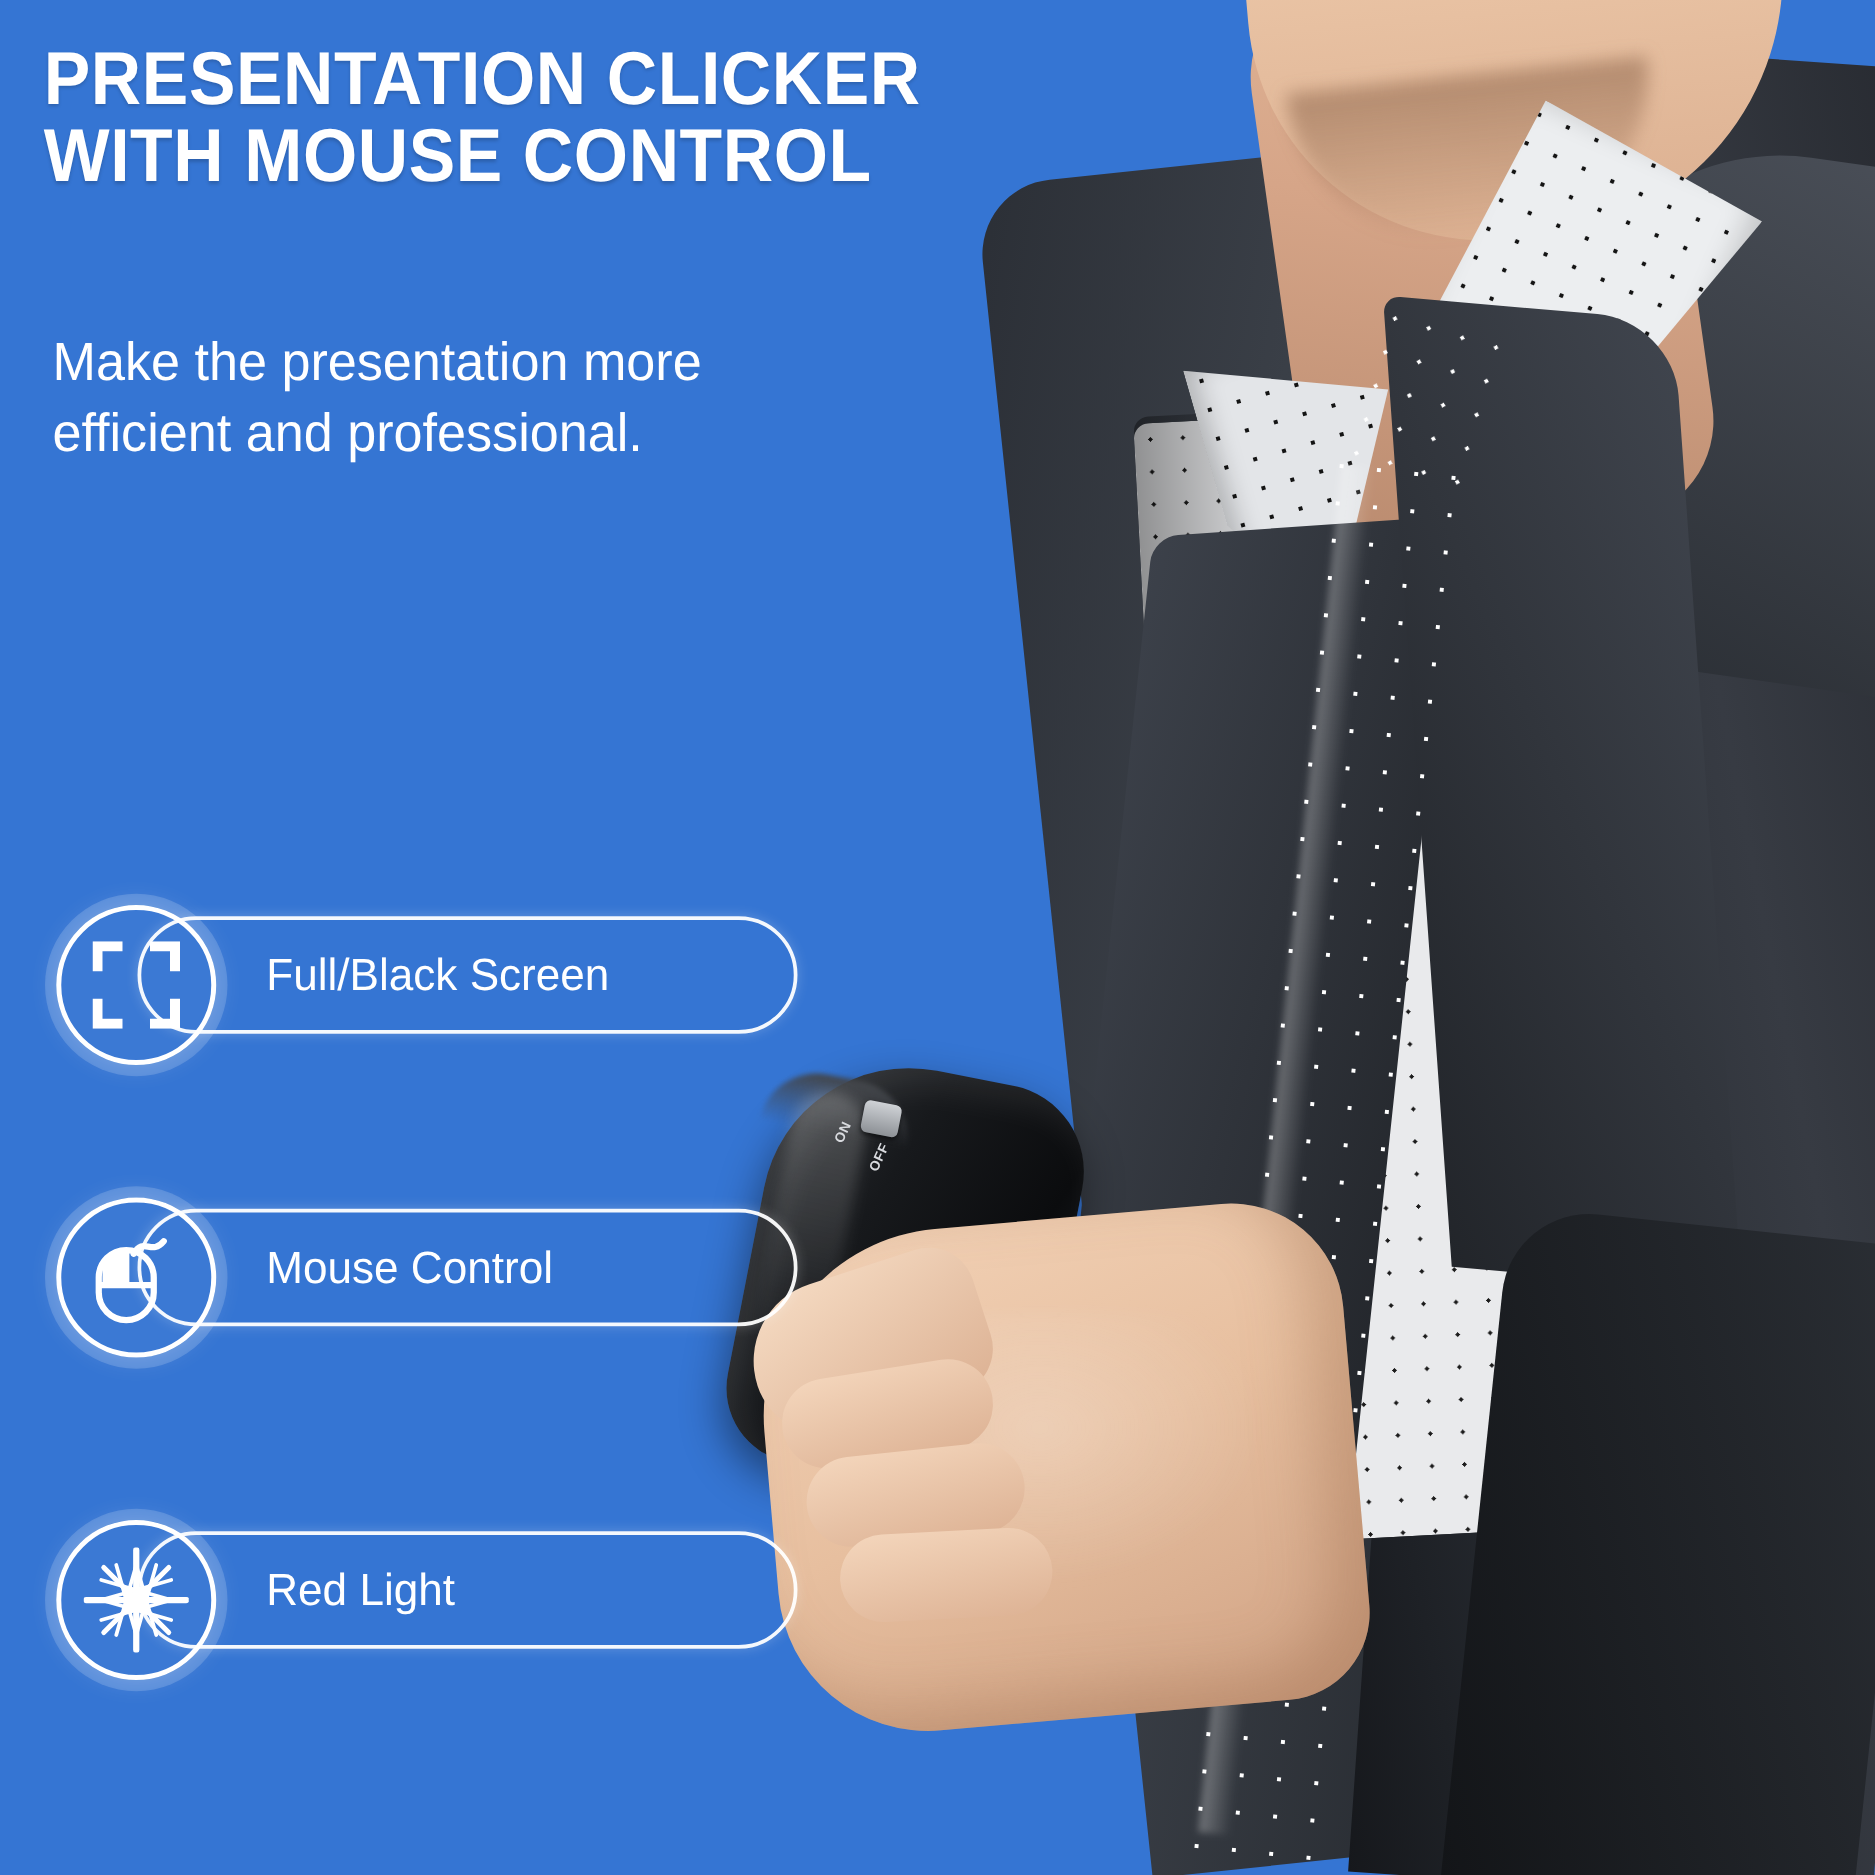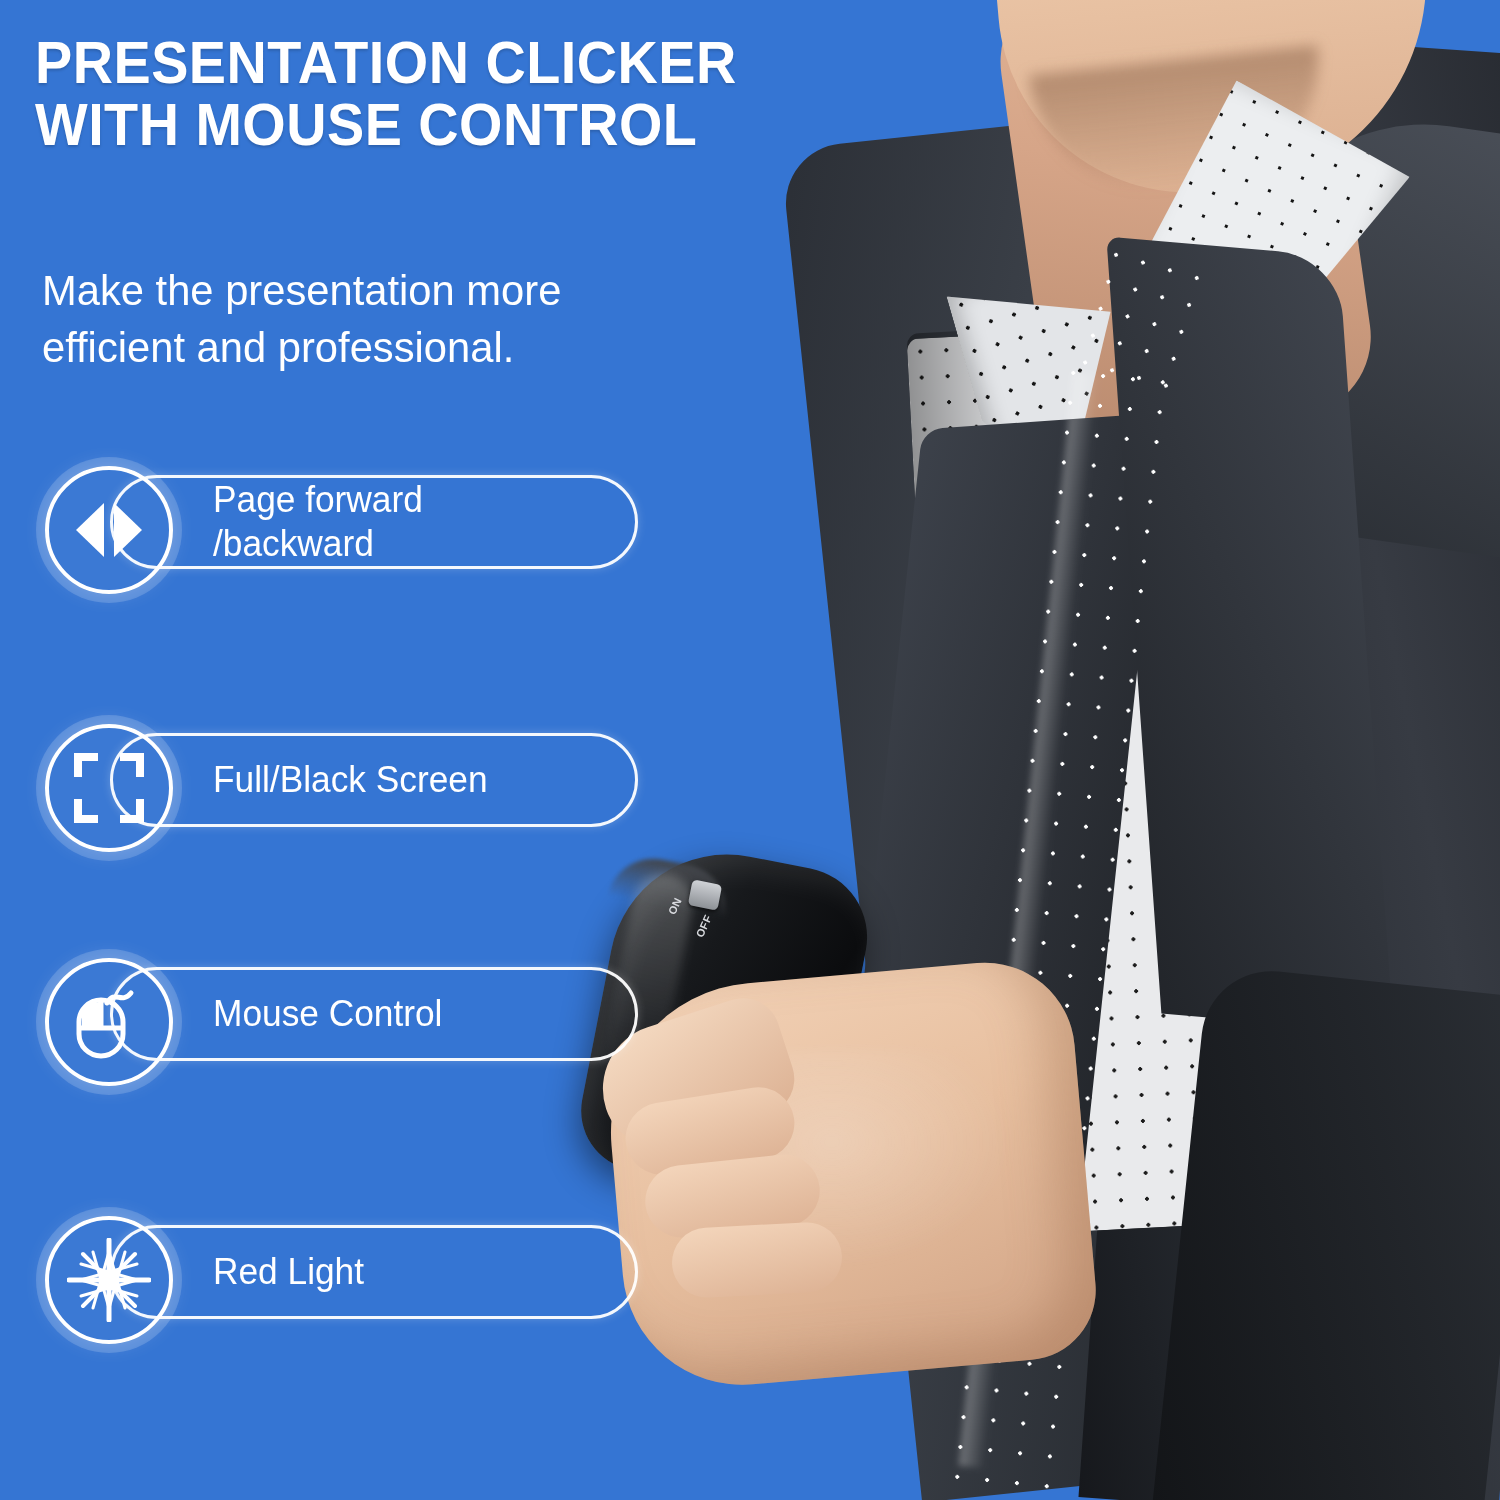--- a/index.html
+++ b/index.html
@@ -269,35 +269,20 @@
   <div class="title">
     <div>PRESENTATION CLICKER</div>
     <div>WITH MOUSE CONTROL</div>
   </div>
 
   <div class="subtitle">
     <div>Make the presentation more</div>
     <div>efficient and professional.</div>
   </div>
 
-  <div class="feature f-pos-0">
-    <div class="pill"></div>
-    <div class="circle">
-      <svg width="74" height="66" viewBox="0 0 74 66" aria-hidden="true">
-        <polygon points="32,6 32,60 4,33" fill="#ffffff"></polygon>
-        <polygon points="42,6 42,60 70,33" fill="#ffffff"></polygon>
-      </svg>
-    </div>
-    <div class="pill-label two-line">
-      <div>
-        <div>Page forward</div>
-        <div>/backward</div>
-      </div>
-    </div>
-  </div>
 
   <div class="feature f-pos-1">
     <div class="pill"></div>
     <div class="circle">
       <svg width="70" height="70" viewBox="0 0 70 70" aria-hidden="true">
         <g fill="none" stroke="#ffffff" stroke-width="8" stroke-linecap="butt">
           <polyline points="4,24 4,4 24,4"></polyline>
           <polyline points="46,4 66,4 66,24"></polyline>
           <polyline points="66,46 66,66 46,66"></polyline>
           <polyline points="24,66 4,66 4,46"></polyline>

